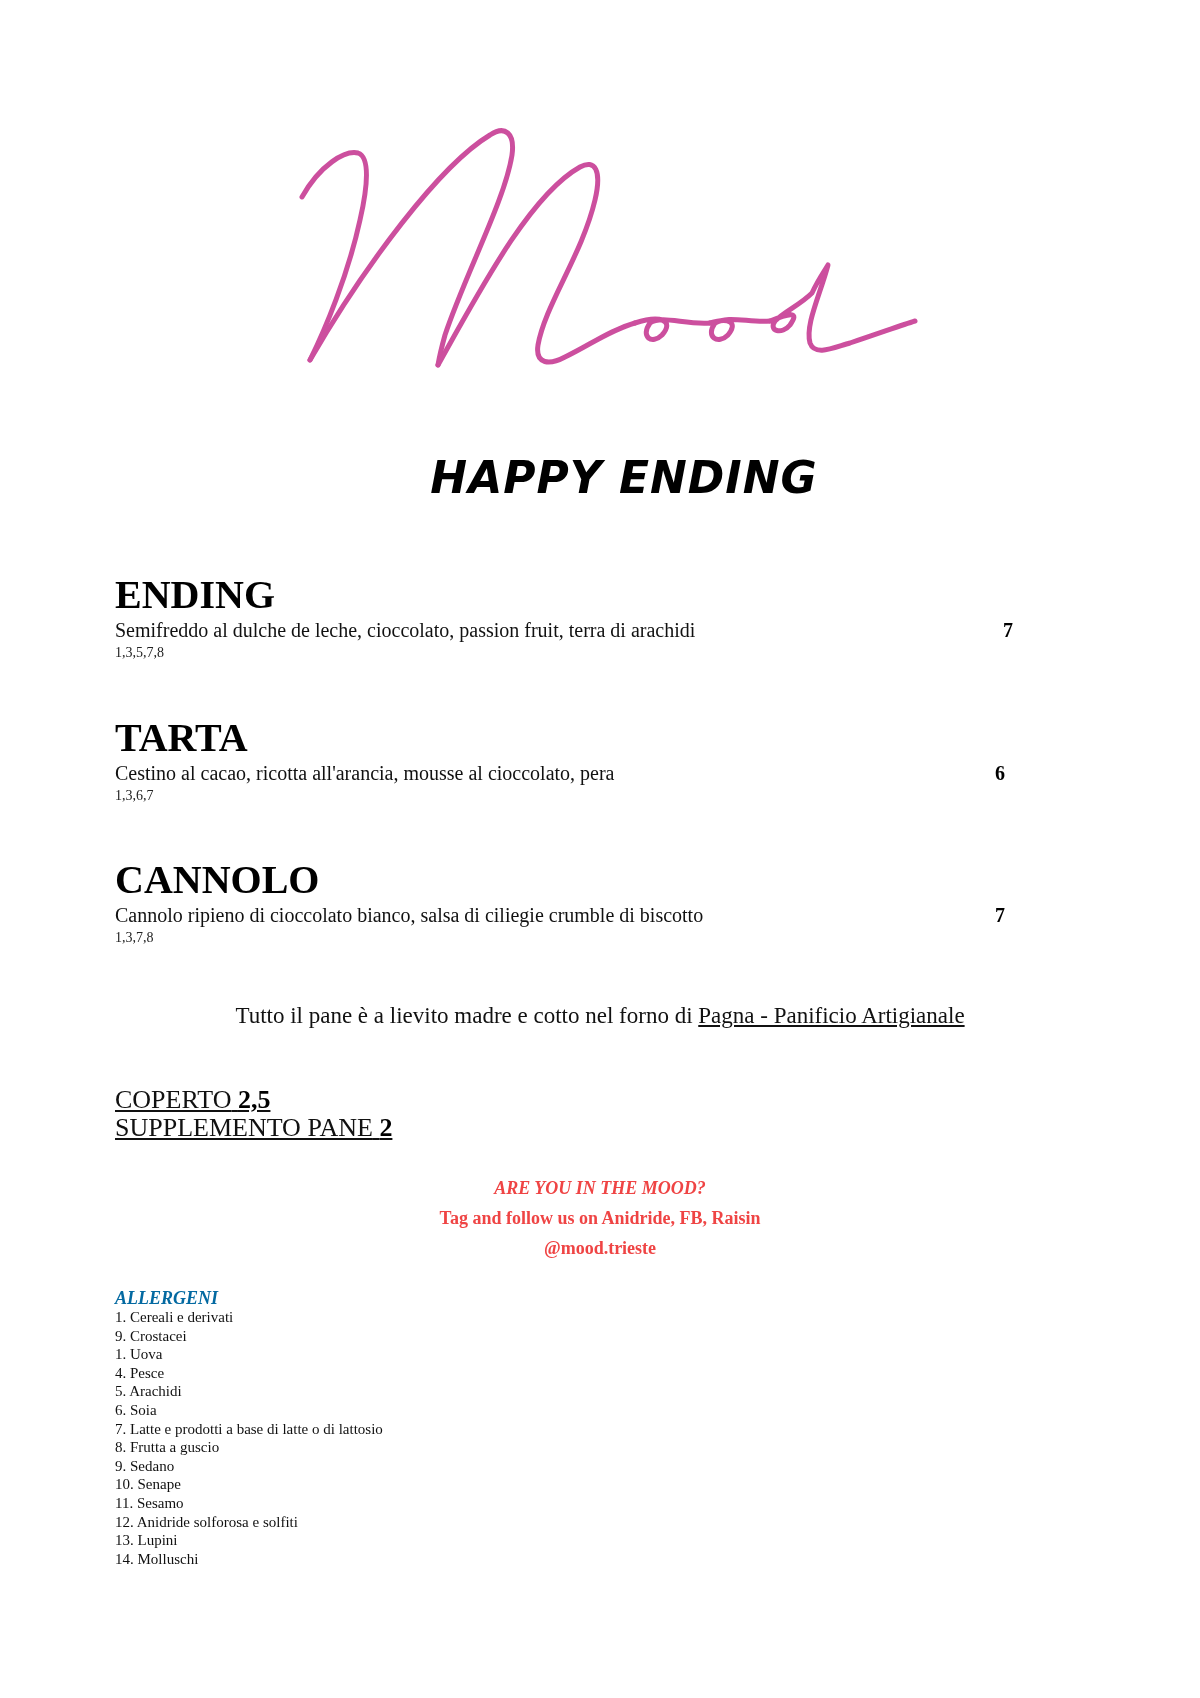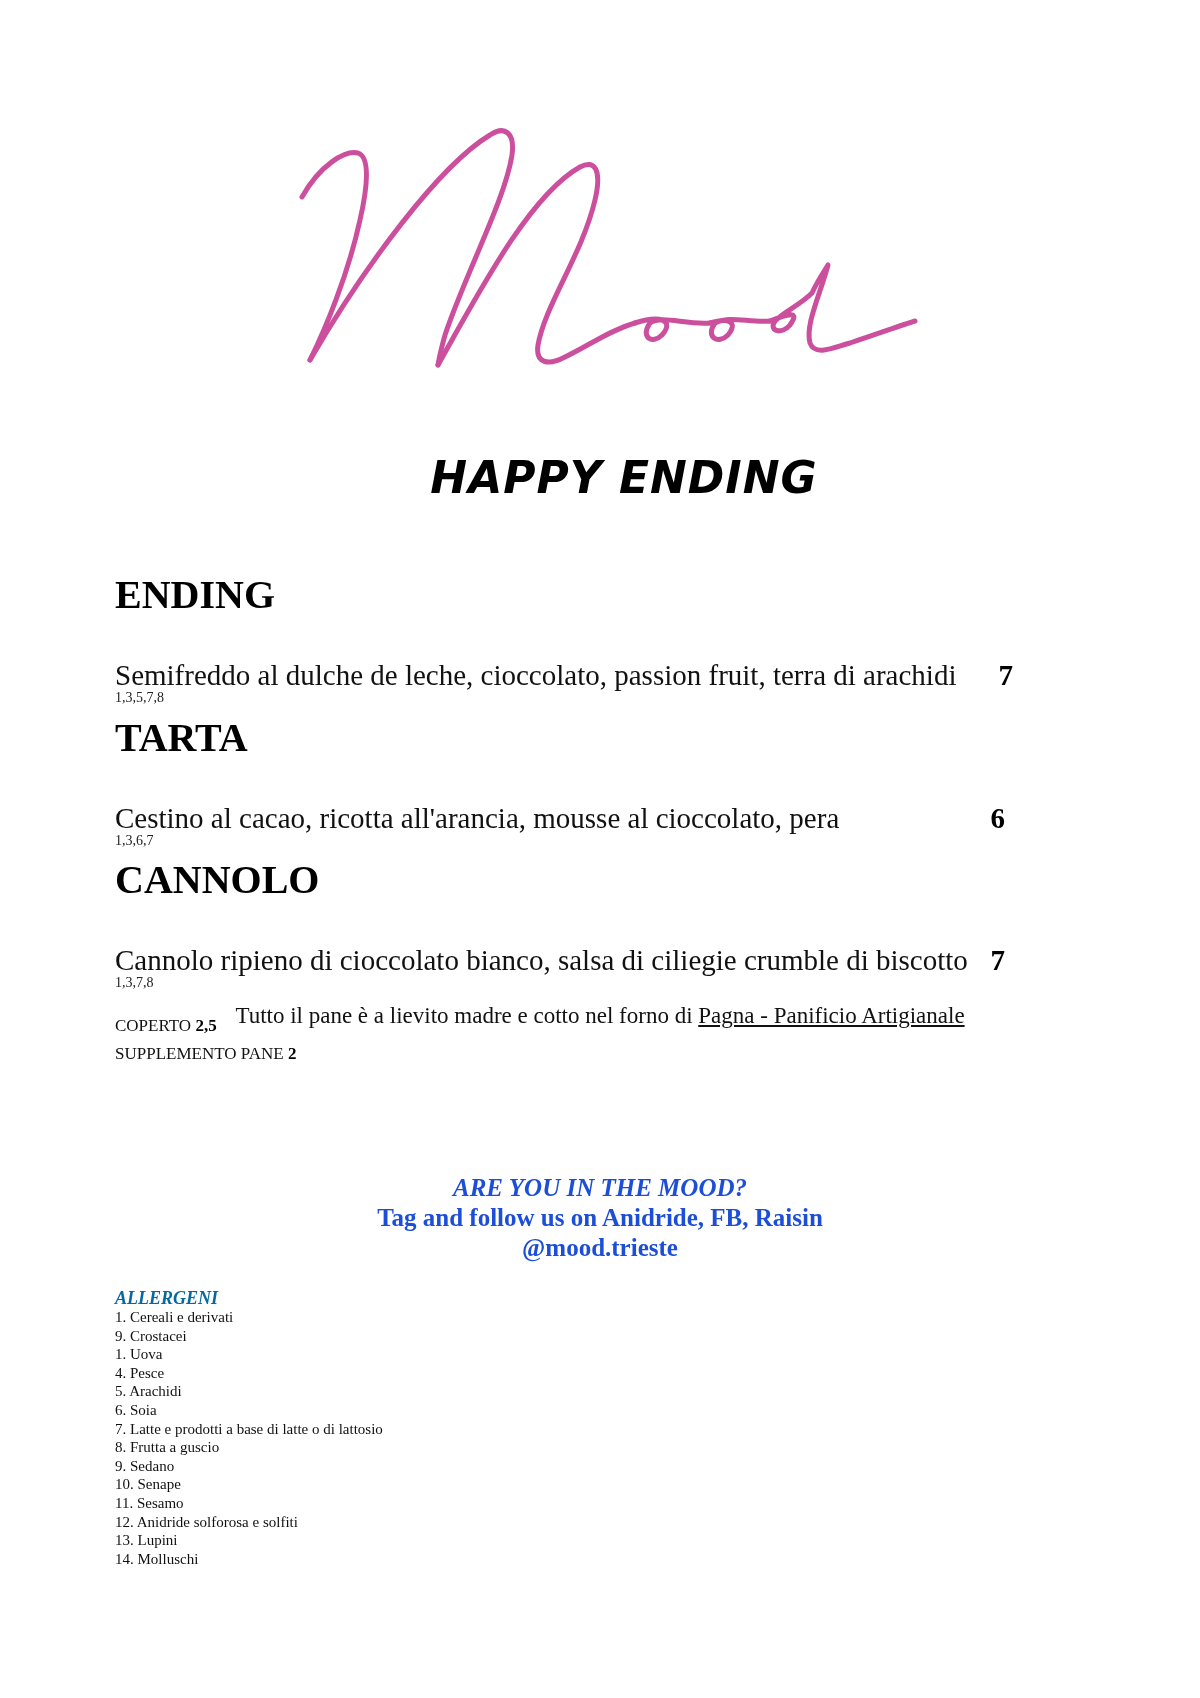--- a/index.html
+++ b/index.html
@@ -50,23 +50,22 @@
       font-weight: bold;
       font-size: 40px;
       line-height: 44px;
       color: #000;
       margin: 0;
     }
     .item-row {
       display: flex;
       justify-content: space-between;
       align-items: baseline;
-      font-size: 29px;
+      font-size: 20px;
       line-height: 27px;
-      margin-top: 45px;
     }
     .item-desc { color: #111; }
     .item-price { font-weight: bold; color: #000; padding-right: 22px; }
     .item-allergens {
       font-size: 14px;
       line-height: 17px;
       color: #222;
     }
     .bread-note {
       position: absolute;
@@ -78,35 +77,36 @@
     }
     .bread-note .link {
       text-decoration: underline;
       color: #111;
       cursor: pointer;
       text-align: right;
     }
     .fees {
       position: absolute;
       left: 115px;
-      top: 1012px;
-      font-size: 17px;
+      top: 1086px;
+      font-size: 26px;
       line-height: 28px;
+      text-decoration: underline;
     }
     .fees b { color: #000; }
     .social {
       position: absolute;
       left: 0;
       width: 1200px;
       top: 1173px;
       text-align: center;
-      font-size: 25px;
+      font-size: 18px;
       line-height: 30px;
       font-weight: bold;
-      color: #1d4ed8;
+      color: #ef4444;
     }
     .social .q { font-style: italic; }
     .allergens {
       position: absolute;
       left: 115px;
       top: 1288px;
     }
     .allergens-title {
       font-weight: bold;
       font-style: italic;

